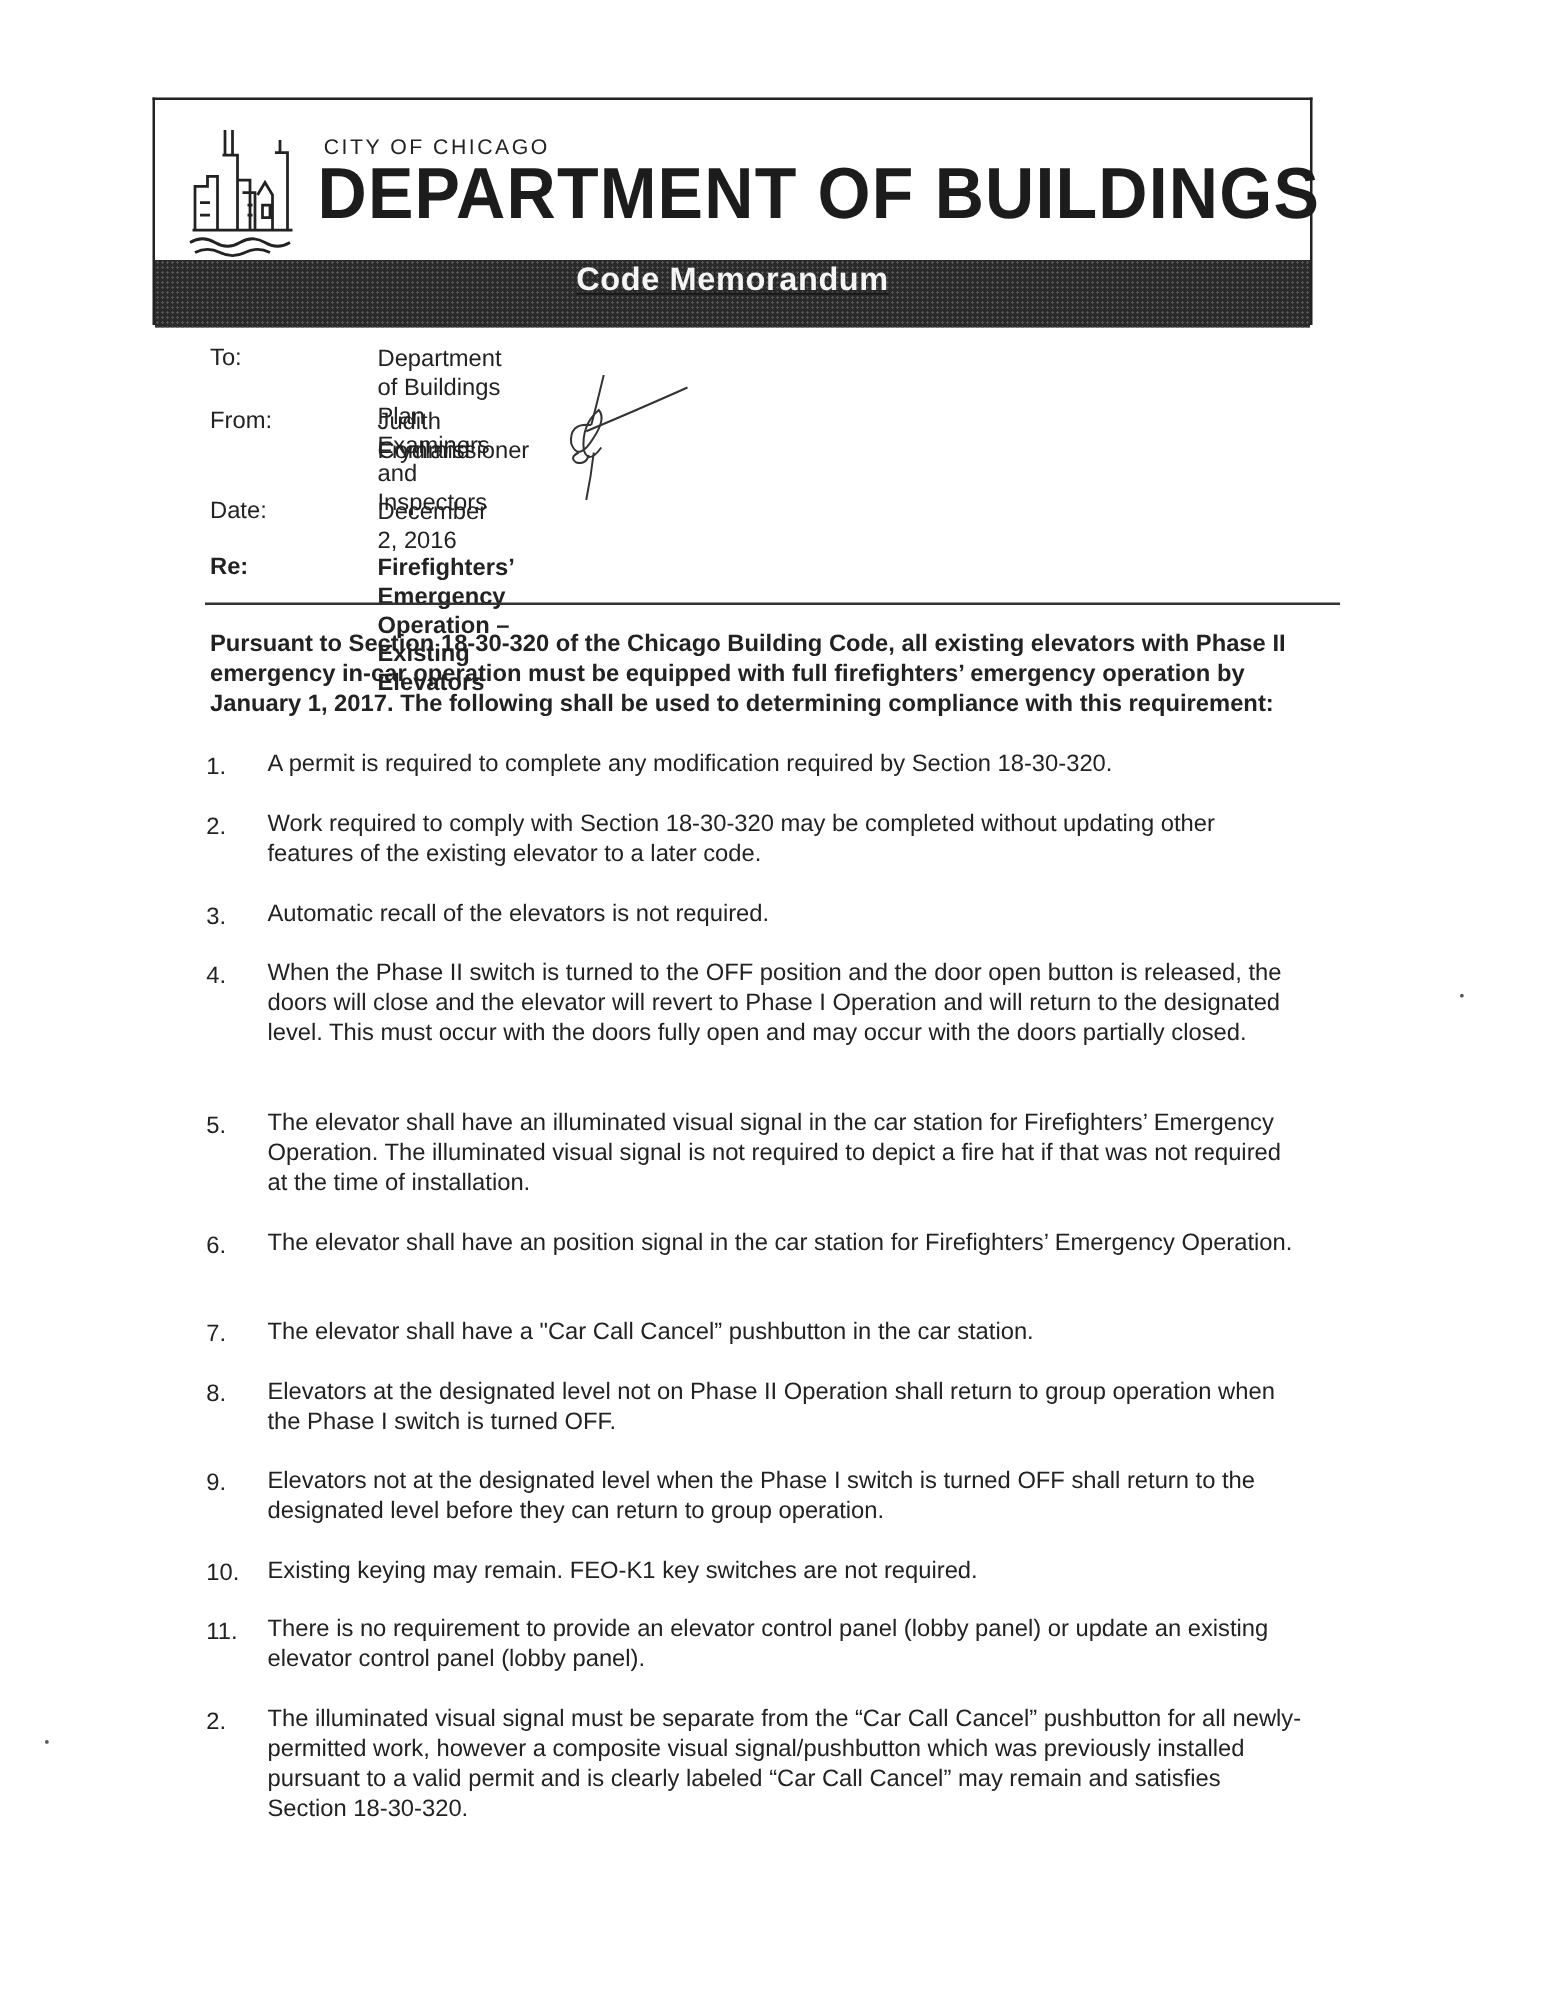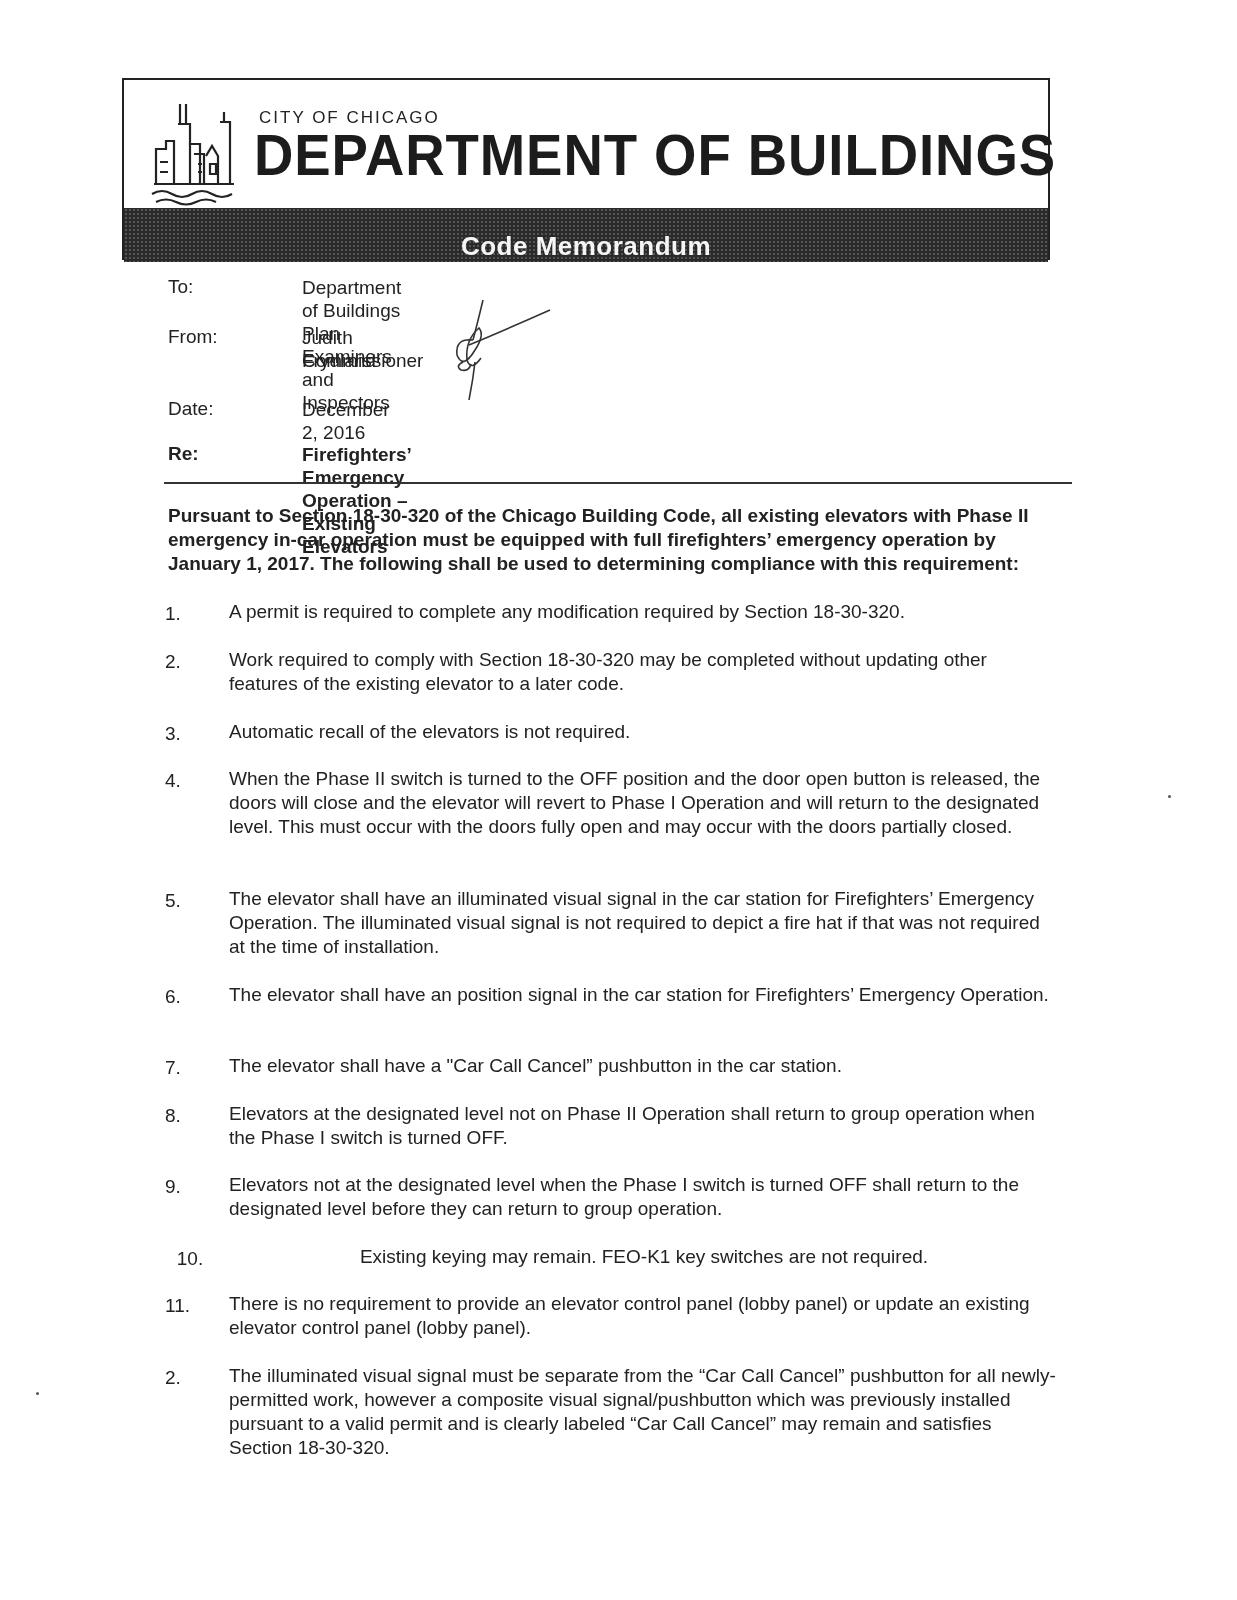--- a/index.html
+++ b/index.html
@@ -18,35 +18,35 @@
   }
   .dept {
     position: absolute; left: 130px; top: 46px; font-size: 58px; font-weight: bold;
     letter-spacing: 1px; color: #1c1c1c; line-height: 1; white-space: nowrap;
     transform: scaleX(0.94); transform-origin: left top;
   }
   .banner {
     position: absolute; left: 0; right: 0; top: 128px; height: 54px; background: #2a2a2a;
     background-image: radial-gradient(#555 1px, transparent 1px);
     background-size: 4px 4px;
-    display: flex; align-items: flex-end; justify-content: center;
+    display: flex; align-items: flex-start; justify-content: center; text-decoration: underline;
   }
   .banner span { color: #f5f5f5; font-size: 26px; font-weight: bold; letter-spacing: 0.5px; }
   .hdr-row { position: absolute; font-size: 19px; color: #222; }
   .hdr-label { position: absolute; left: 168px; }
   .hdr-value { position: absolute; left: 302px; line-height: 23px; }
   .bold { font-weight: bold; }
   .rule { position: absolute; left: 164px; top: 482px; width: 908px; height: 0; border-top: 2px solid #333; }
   .sig { position: absolute; left: 445px; top: 300px; width: 110px; height: 100px; }
   .intro {
     position: absolute; left: 168px; top: 504px; width: 900px; font-size: 19px; line-height: 24px; color: #222; font-weight: bold;
   }
   .item { position: absolute; left: 165px; width: 910px; font-size: 19px; line-height: 24px; color: #222; }
   .item .num { position: absolute; left: 0; top: 2px; width: 50px; }
-  .item .txt { margin-left: 64px; display: block; width: 830px; }
+  .item .txt { margin-left: 49px; display: block; width: 830px; }
   .speck { position: absolute; width: 3px; height: 3px; background: #555; border-radius: 50%; }
 </style>
 </head>
 <body>
 
 <div class="letterhead">
   <svg class="logo" viewBox="0 0 90 112">
     <g fill="none" stroke="#222" stroke-width="2.2">
       <path d="M30 10 V30 M36 10 V30 M28 30 h12 v60"></path>
       <path d="M6 90 V55 h10 v-8 h8 v43"></path>
@@ -126,21 +126,21 @@
   <span class="txt">The elevator shall have a "Car Call Cancel” pushbutton in the car station.</span>
 </div>
 <div class="item" style="top:1102px;">
   <span class="num">8.</span>
   <span class="txt">Elevators at the designated level not on Phase II Operation shall return to group operation when the Phase I switch is turned OFF.</span>
 </div>
 <div class="item" style="top:1173px;">
   <span class="num">9.</span>
   <span class="txt">Elevators not at the designated level when the Phase I switch is turned OFF shall return to the designated level before they can return to group operation.</span>
 </div>
-<div class="item" style="top:1245px;text-align:center;">
+<div class="item" style="top:1245px;">
   <span class="num">10.</span>
   <span class="txt">Existing keying may remain.  FEO-K1 key switches are not required.</span>
 </div>
 <div class="item" style="top:1292px;">
   <span class="num">11.</span>
   <span class="txt">There is no requirement to provide an elevator control panel (lobby panel) or update an existing elevator control panel (lobby panel).</span>
 </div>
 <div class="item" style="top:1364px;">
   <span class="num">2.</span>
   <span class="txt">The illuminated visual signal must be separate from the “Car Call Cancel” pushbutton for all newly-permitted work, however a composite visual signal/pushbutton which was previously installed pursuant to a valid permit and is clearly labeled “Car Call Cancel” may remain and satisfies Section 18-30-320.</span>

